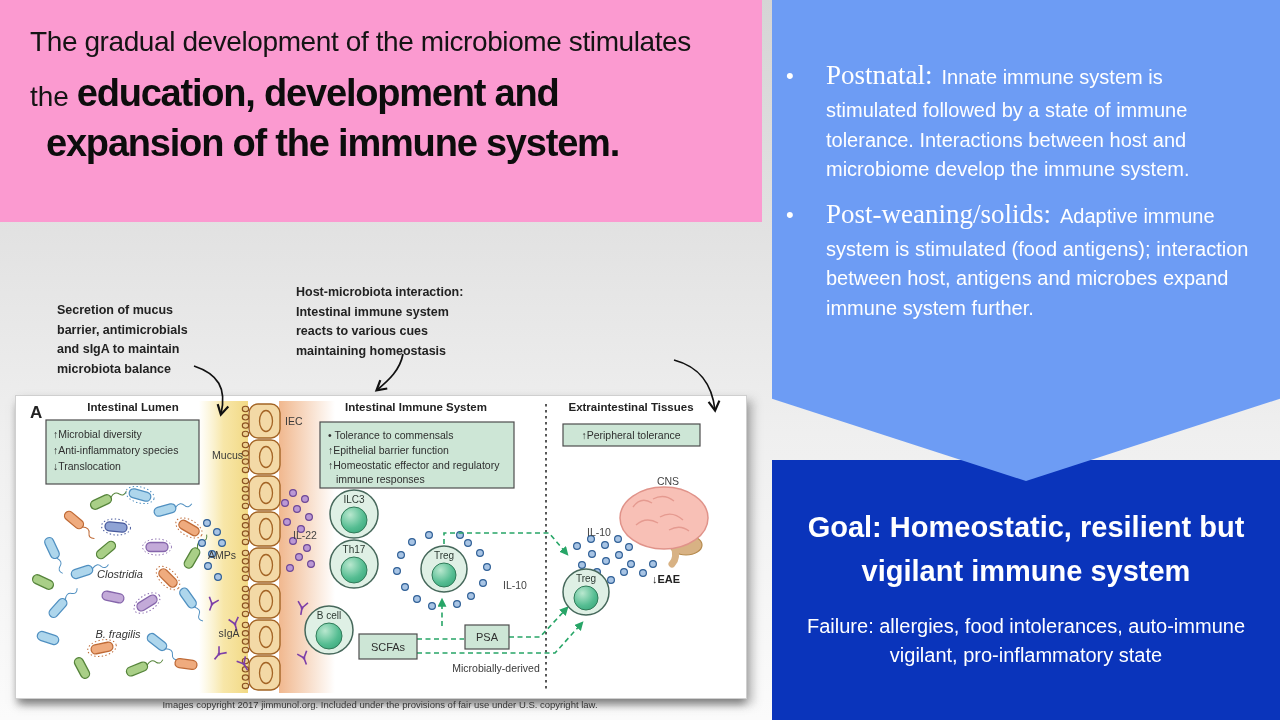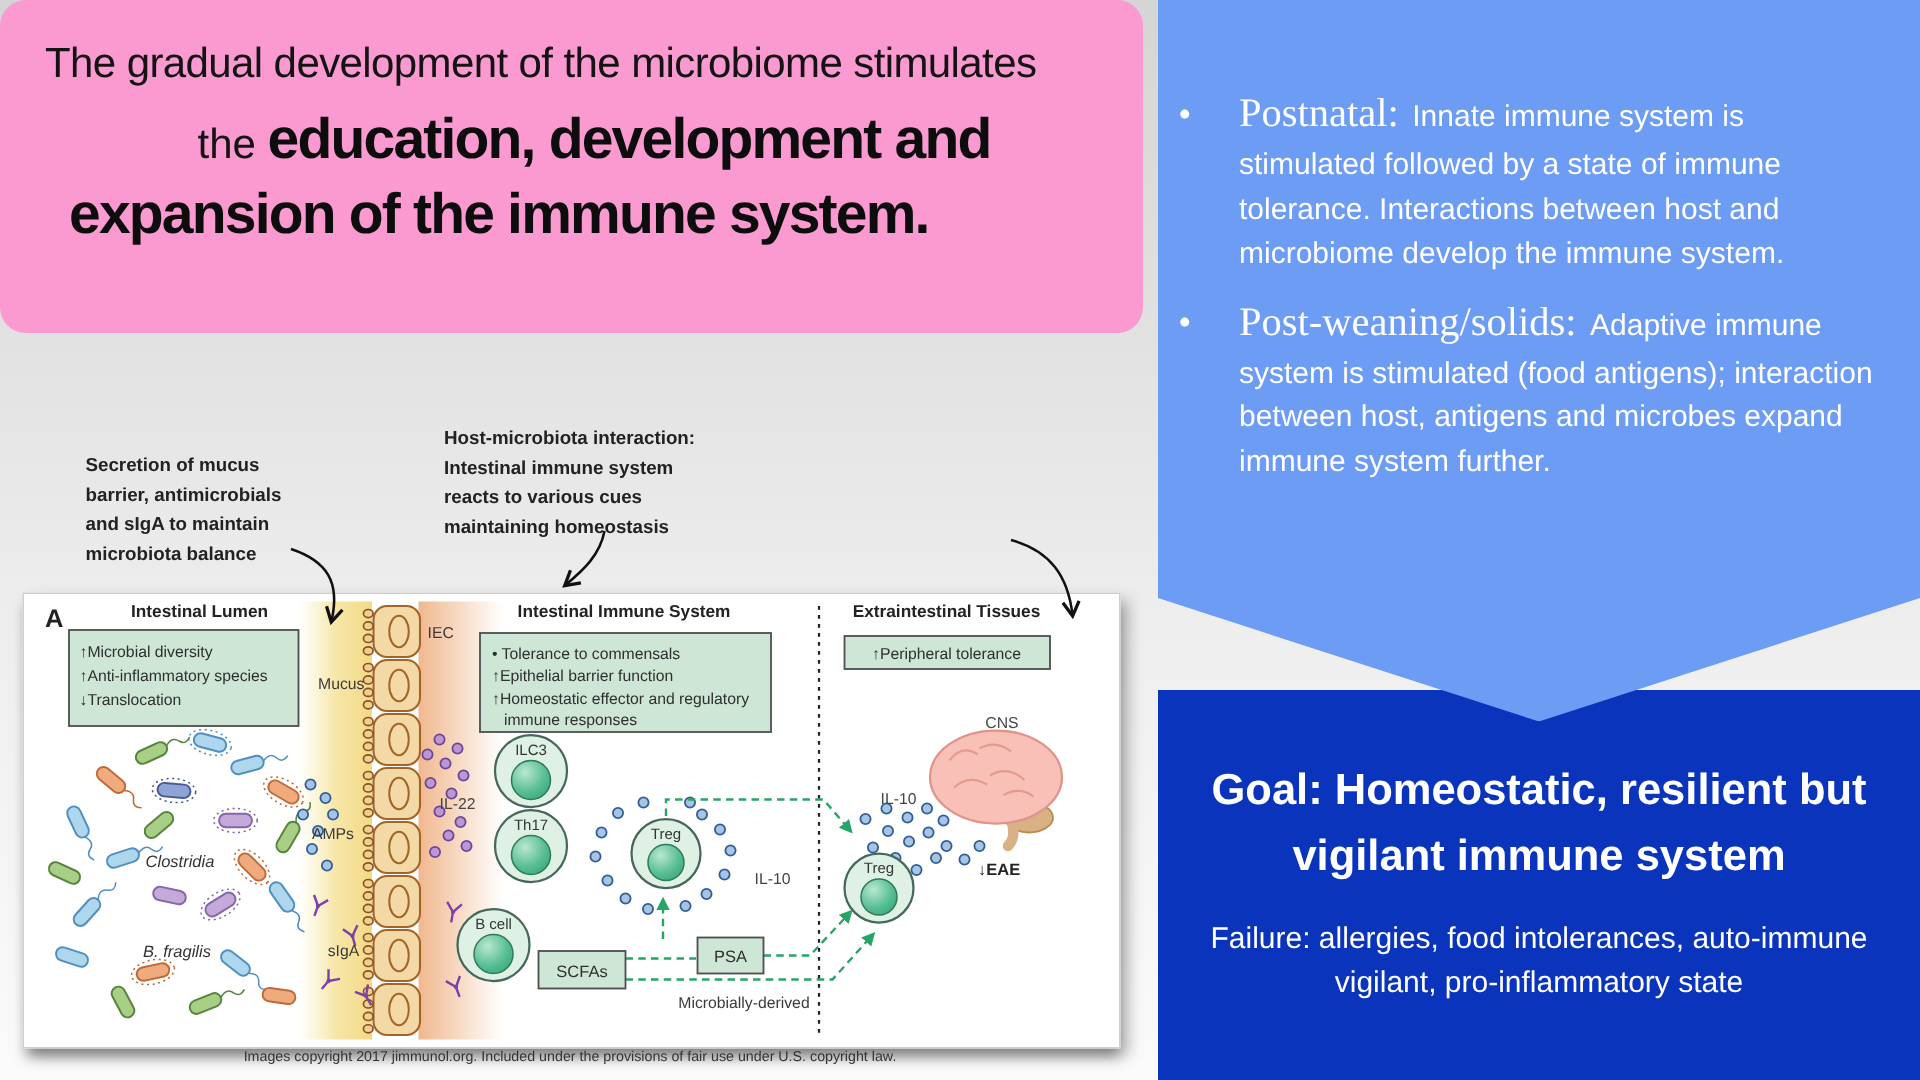--- a/index.html
+++ b/index.html
@@ -1,23 +1,23 @@
 <!DOCTYPE html>
 <html><head>
 <meta charset="utf-8">
 <style>
   html,body{margin:0;padding:0;}
   body{font-family:"Liberation Sans","DejaVu Sans",sans-serif;}
   #slide{position:relative;width:1280px;height:720px;overflow:hidden;
     background:linear-gradient(180deg,#d5d5d5 0%,#e0e0e0 28%,#efefef 60%,#fbfbfb 100%);}
   
   .pink-box{position:absolute;left:0;top:0;width:762px;height:222px;background:#fb9ad0;
-    padding:26px 0 0 30px;box-sizing:border-box;border-radius:17px;}
+    padding:26px 0 0 30px;box-sizing:border-box;}
   .pink-box .t1{margin:0;font-size:28px;color:#141414;letter-spacing:-0.4px;}
-  .pink-box .t2{margin:14px 0 0 0;font-size:28px;color:#141414;text-align:center;}
+  .pink-box .t2{margin:14px 0 0 0;font-size:28px;color:#141414;}
   .pink-box .big{font-size:38px;font-weight:700;letter-spacing:-1.2px;color:#0d0d0d;}
   .pink-box .t3{margin:7px 0 0 16px;font-size:38px;font-weight:700;letter-spacing:-1.2px;color:#0d0d0d;}
   
   .blue-panel{position:absolute;left:772px;top:0;width:508px;height:481px;background:#6d9cf4;
     clip-path:polygon(0 0,100% 0,100% 82.9%,50% 100%,0 82.9%);z-index:3;
     padding:56px 30px 0 14px;box-sizing:border-box;color:#fff;}
   .bullet-item{display:flex;margin-bottom:10px;}
   .bullet-dot{width:40px;flex:0 0 40px;font-size:22px;line-height:40px;}
   .bullet-text{flex:1;font-size:20px;line-height:1.48;}
   .bullet-lead{font-size:27px;margin-right:9px;font-family:Liberation Serif, serif;}

